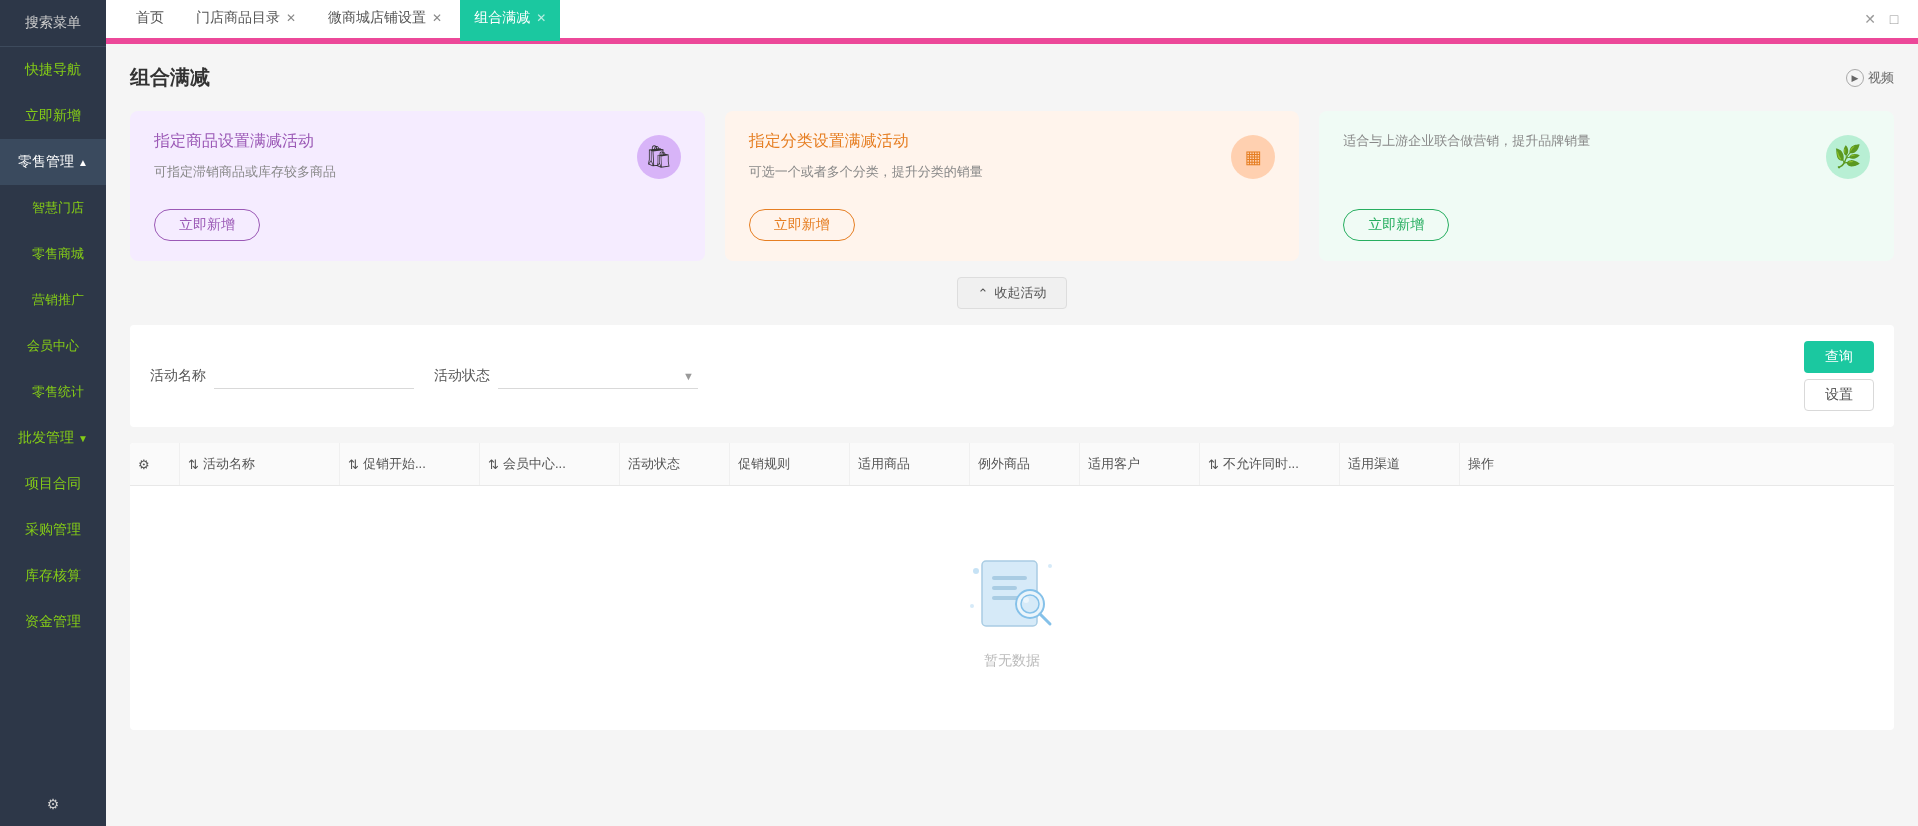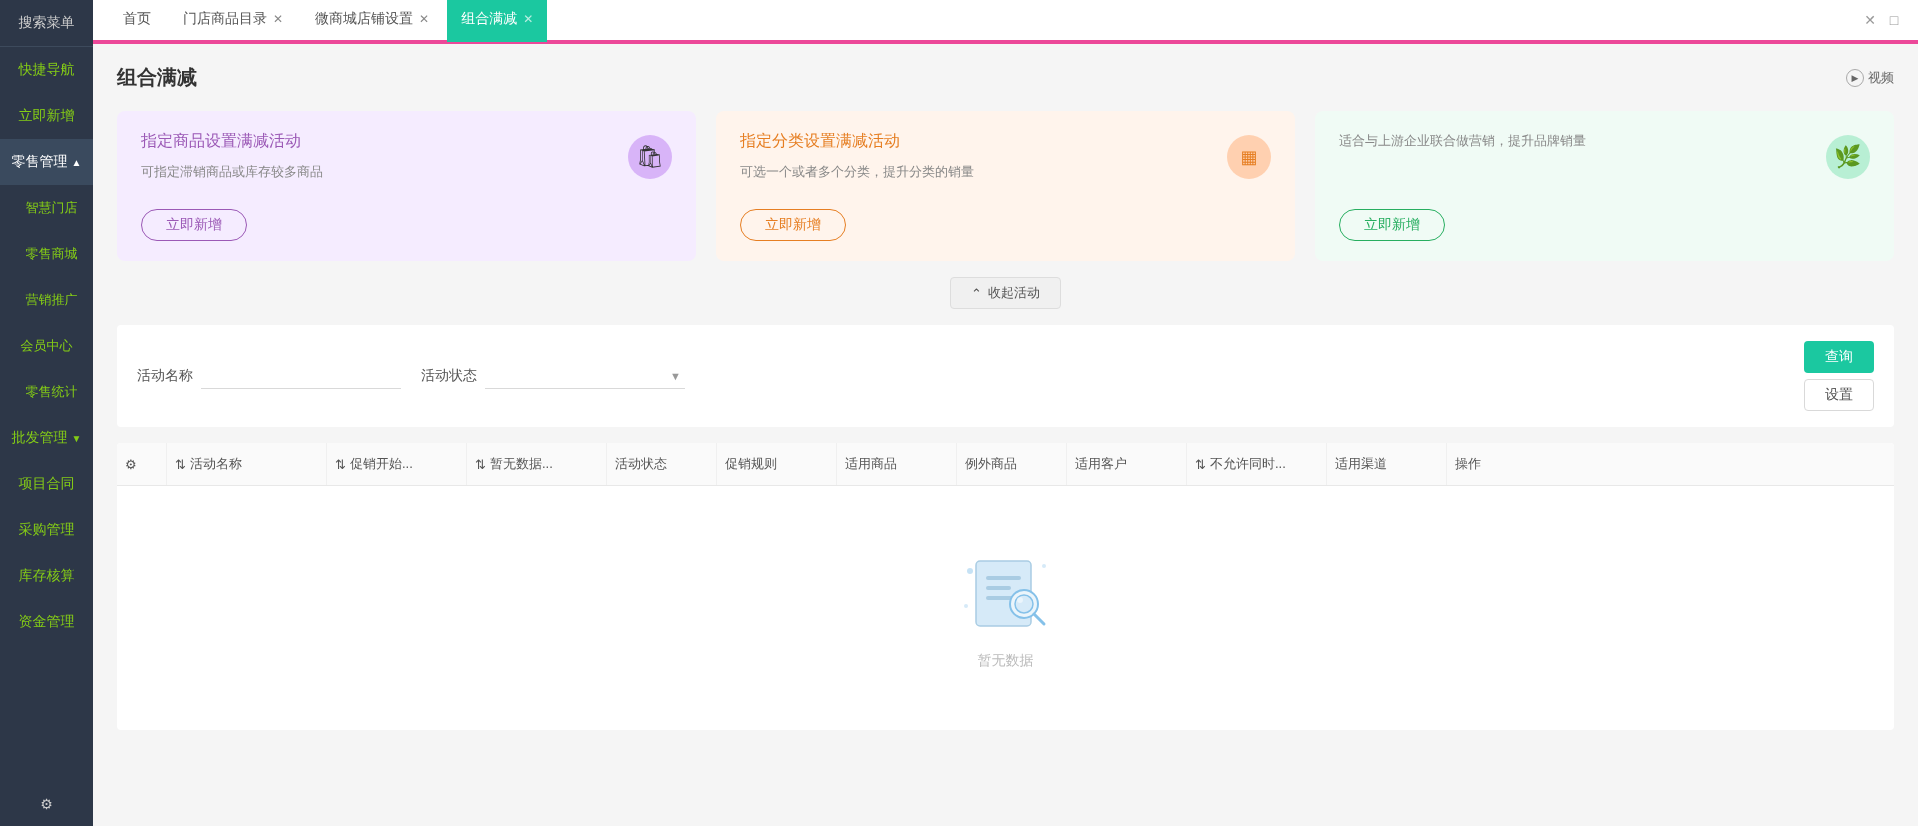--- a/index.html
+++ b/index.html
@@ -1,20 +1,20 @@
 <!DOCTYPE html>
 <html><head>
   <meta charset="utf-8">
   <style>
     * { box-sizing: border-box; margin: 0; padding: 0; }
     body { font-family: 'Microsoft YaHei', Arial, sans-serif; font-size: 14px; color: #333; display: flex; height: 826px; overflow: hidden; background: #f0f2f5; }
 
     
     .sidebar {
-      width: 93px;
+      width: 106px;
       background: #2d3748;
       color: #fff;
       display: flex;
       flex-direction: column;
       flex-shrink: 0;
       height: 100%;
     }
     .sidebar-search {
       padding: 14px 10px;
       font-size: 14px;
@@ -51,21 +51,21 @@
       flex-direction: column;
       background: #f0f2f5;
       overflow: hidden;
     }
 
     
     .tab-bar {
       display: flex;
       align-items: center;
       background: #fff;
-      border-bottom: 4px solid #ec4899;
+      border-bottom: 6px solid #ec4899;
       padding: 0 16px;
       height: 44px;
       flex-shrink: 0;
       gap: 4px;
     }
     .tab {
       padding: 0 14px;
       height: 44px;
       display: flex;
       align-items: center;
@@ -448,21 +448,21 @@
         <div class="th">
           <span>⇅</span>
           <span>活动名称</span>
         </div>
         <div class="th">
           <span>⇅</span>
           <span>促销开始...</span>
         </div>
         <div class="th">
           <span>⇅</span>
-          <span>暂无数据...</span>
+          <span>会员中心...</span>
         </div>
         <div class="th">
           <span>活动状态</span>
         </div>
         <div class="th">
           <span>促销规则</span>
         </div>
         <div class="th">
           <span>适用商品</span>
         </div>

